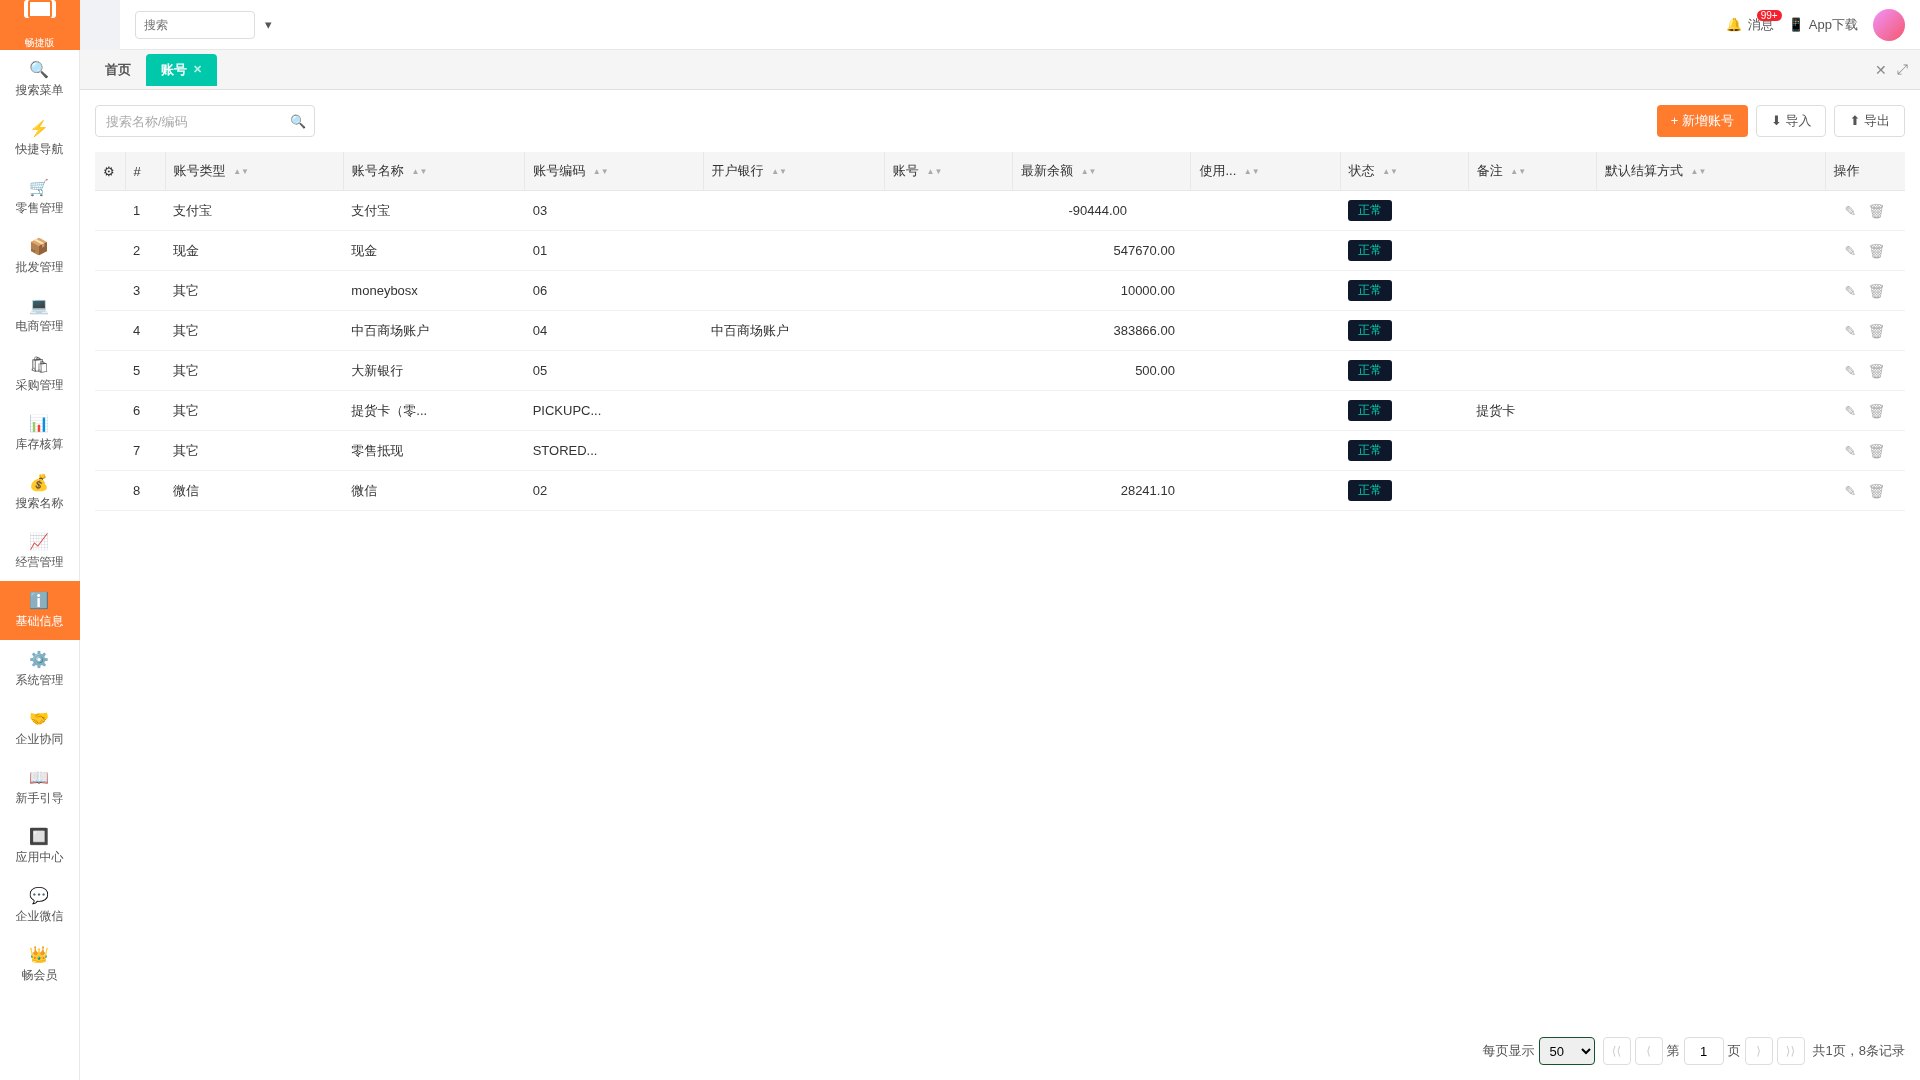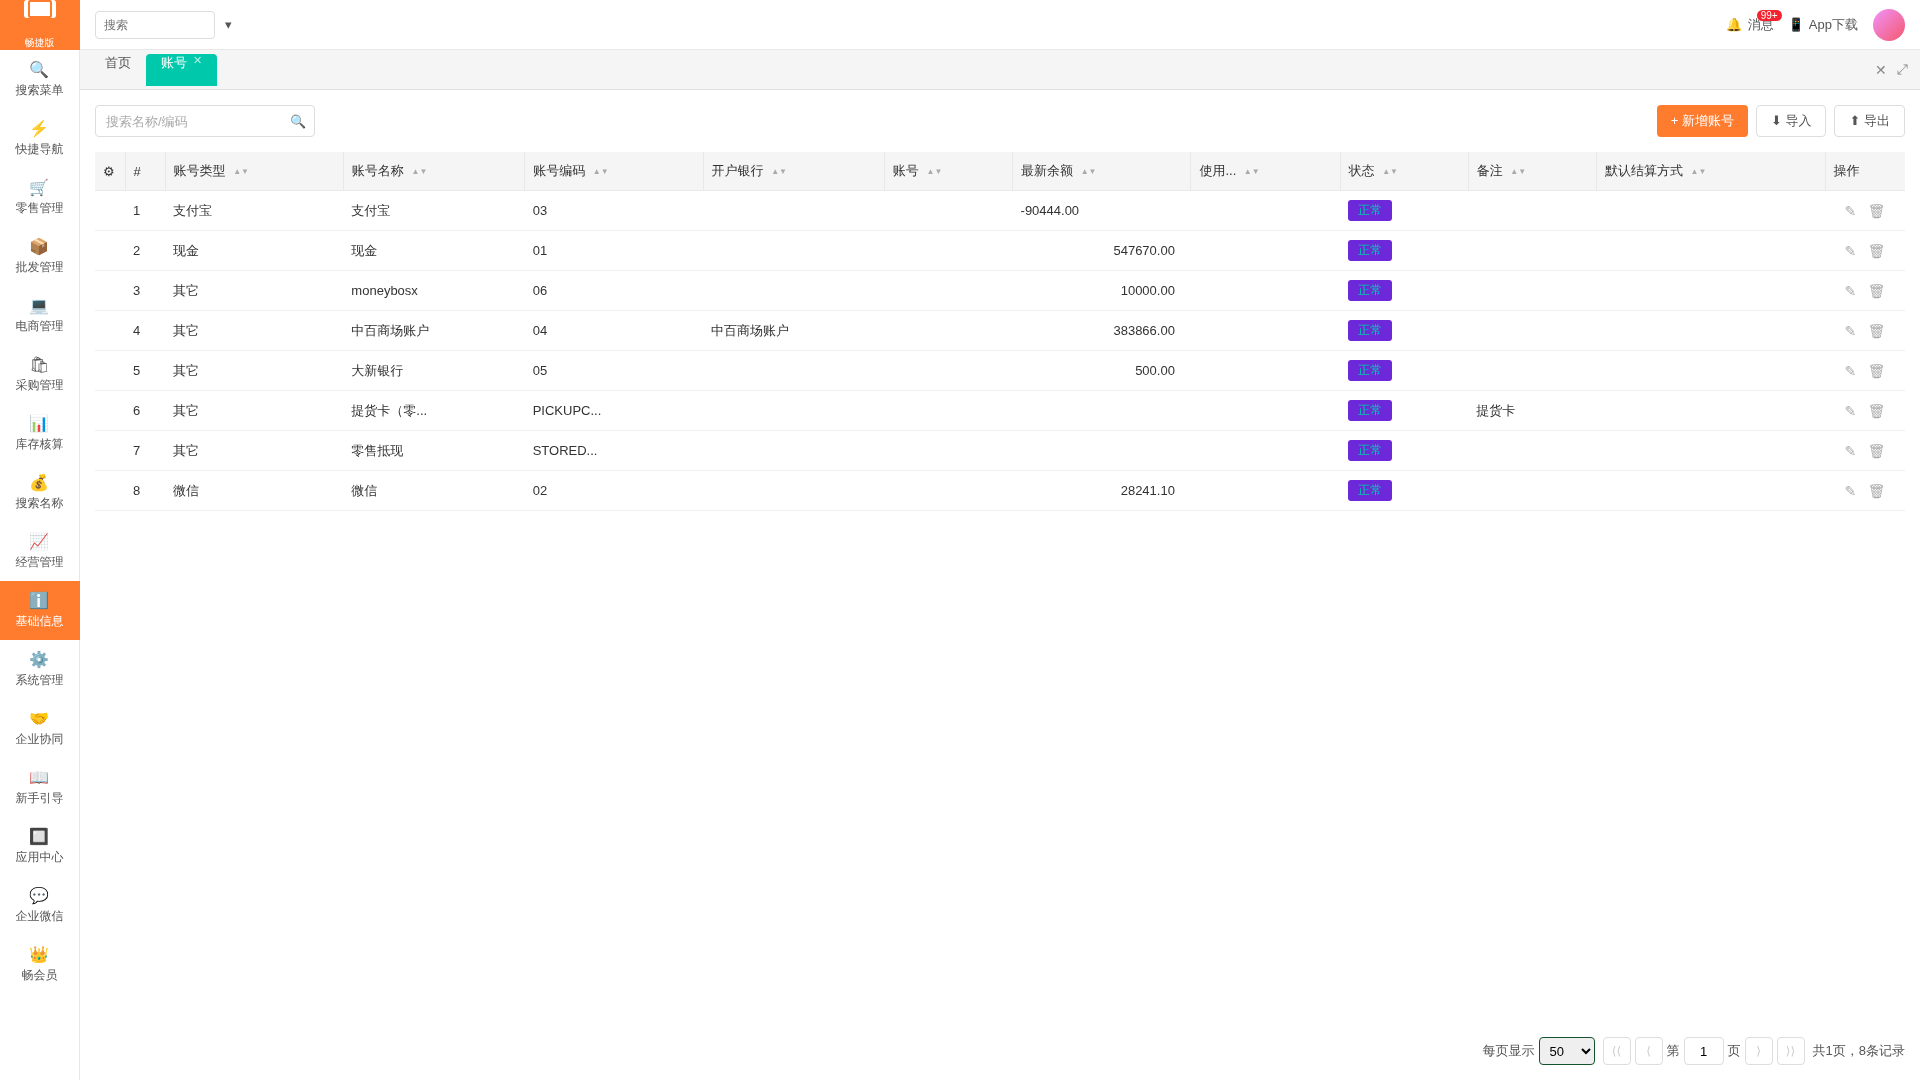--- a/index.html
+++ b/index.html
@@ -73,20 +73,21 @@
 
     
     .topbar {
       height: 50px;
       background: white;
       border-bottom: 1px solid #e8e8e8;
       display: flex;
       align-items: center;
       padding: 12px 15px;
       justify-content: space-between;
+      margin-left: 40px;
     }
     .topbar-left {
       display: flex;
       align-items: center;
       gap: 10px;
     }
     .search-box {
       width: 120px;
       height: 28px;
       border: 1px solid #ddd;
@@ -152,26 +153,28 @@
       display: flex;
       align-items: center;
       padding: 0 10px;
       gap: 0;
       border-bottom: 1px solid #e0e0e0;
     }
     .tab-item {
       height: 32px;
       padding: 0 15px;
       display: flex;
+      align-items: center;
       gap: 6px;
       cursor: pointer;
       font-size: 13px;
       border-radius: 4px 4px 0 0;
       color: #555;
       background: transparent;
+      font-weight: bold;
     }
     .tab-item.active {
       background: #00c8aa;
       color: white;
       border-bottom: none;
     }
     .tab-close {
       font-size: 11px;
       cursor: pointer;
       opacity: 0.7;
@@ -284,21 +287,21 @@
       border-bottom: 1px solid #f0f0f0;
     }
     .data-table td {
       padding: 9px 8px;
       color: #333;
       white-space: nowrap;
     }
     .status-badge {
       display: inline-block;
       padding: 2px 10px;
-      background: #6d28d9;
+      background: #0f172a;
       color: #00c8aa;
       border-radius: 3px;
       font-size: 12px;
     }
     .op-btn {
       background: none;
       border: none;
       cursor: pointer;
       color: #aaa;
       font-size: 14px;
@@ -529,21 +532,21 @@
       </thead>
       <tbody id="table-body">
       <tr>
       <td></td>
       <td class="col-num">1</td>
       <td>支付宝</td>
       <td>支付宝</td>
       <td>03</td>
       <td></td>
       <td></td>
-      <td style="text-align:left; padding-right:16px;">-90444.00</td>
+      <td style="text-align:center; padding-right:16px;">-90444.00</td>
       <td></td>
       <td>
         <span class="status-badge">正常</span>
       </td>
       <td></td>
       <td></td>
       <td class="col-actions">
         <button class="op-btn" title="编辑">✎</button>
         <button class="op-btn" title="删除">🗑</button>
       </td>

